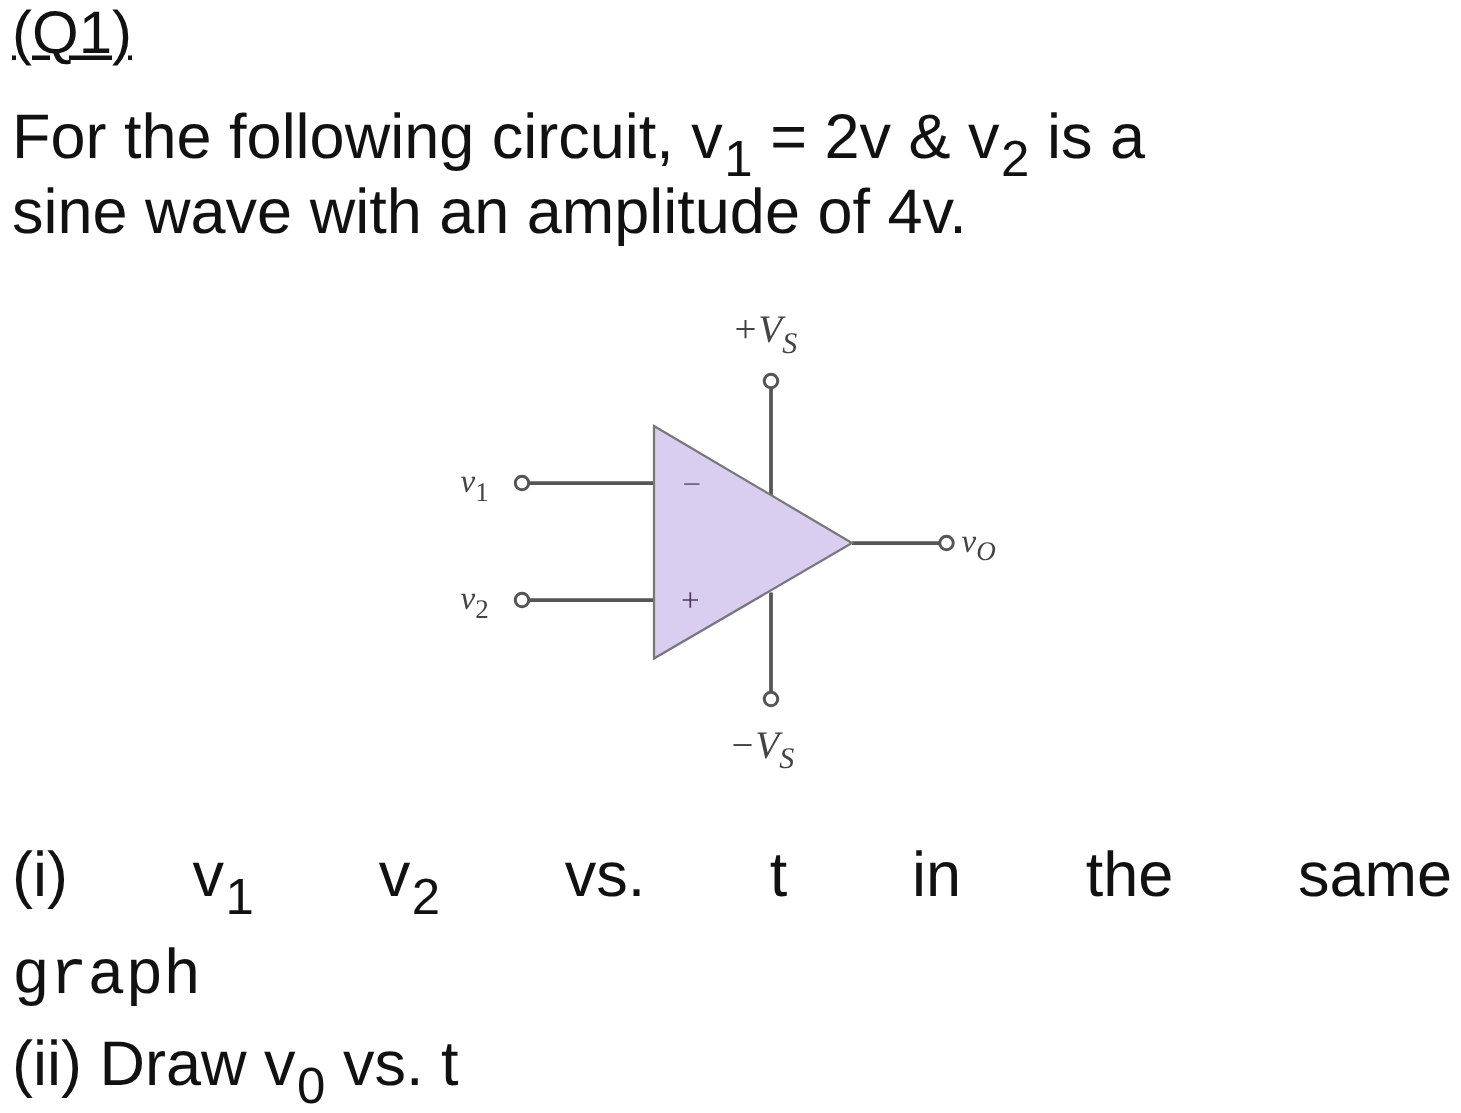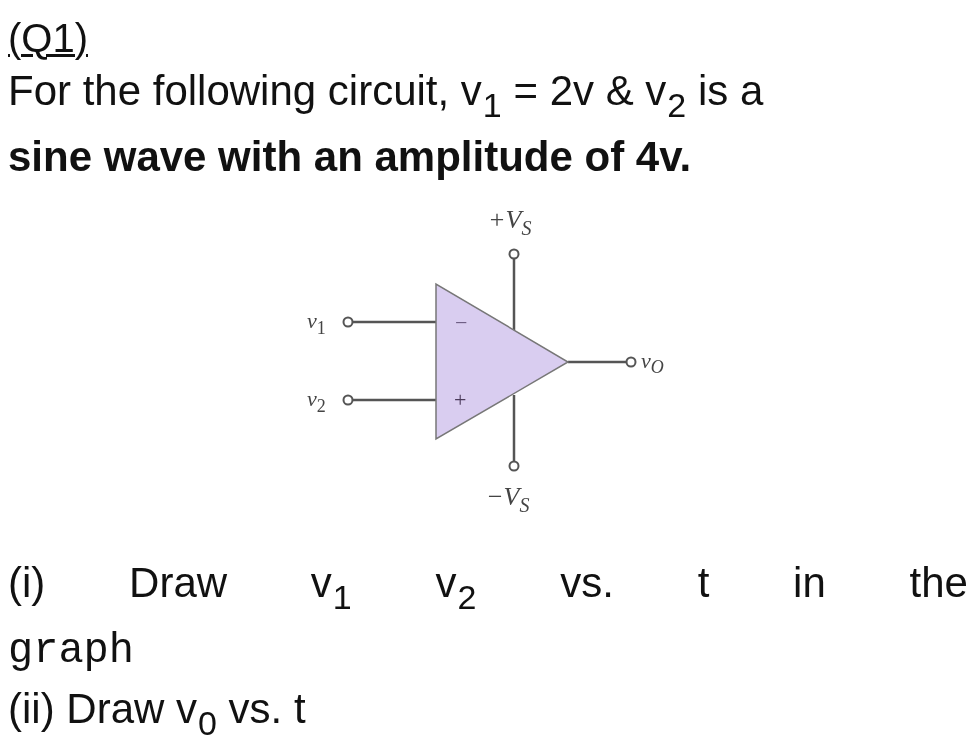--- a/index.html
+++ b/index.html
@@ -17,21 +17,21 @@
     }
     .line {
       position: absolute;
       left: 8px;
       white-space: nowrap;
       font-size: 42px;
       line-height: 1;
       letter-spacing: 0px;
     }
     .q-title {
-      top: 18px;
+      top: 2px;
       font-size: 40px;
       text-decoration: underline;
       text-decoration-thickness: 3px;
       text-underline-offset: 2px;
     }
     .sub {
       font-size: 34px;
       position: relative;
       top: 12px;
       margin-left: 1px;
@@ -58,21 +58,21 @@
   </style>
 </head>
 <body>
 
 <div class="line q-title">(Q1)</div>
 
 <div class="line" style="top:70px;">
   <span>For the following circuit, v</span><span class="sub">1</span><span style="white-space:pre;text-align:right;"> = 2v &amp; v</span><span class="sub">2</span><span style="white-space:pre;"> is a</span>
 </div>
 
-<div class="line" style="top:136px;font-weight:bold;">sine wave with an amplitude of 4v.</div>
+<div class="line" style="top:120px;">sine wave with an amplitude of 4v.</div>
 
 <svg id="circuit" viewBox="0 0 974 742" xmlns="http://www.w3.org/2000/svg">
 
   <text class="circ-label" x="488" y="228" font-size="26">
     <tspan>+V</tspan><tspan dy="7" font-size="20">S</tspan>
   </text>
   <text class="circ-label" x="486" y="505" font-size="26">
     <tspan>−V</tspan><tspan dy="7" font-size="20">S</tspan>
   </text>
 
@@ -111,26 +111,26 @@
     <tspan>v</tspan><tspan dy="6" font-size="18" font-style="normal">2</tspan>
   </text>
 
   <text class="circ-label" x="641" y="368" font-size="22">
     <tspan>v</tspan><tspan dy="5" font-size="18">O</tspan>
   </text>
 </svg>
 
 <div class="line justified" style="top:562px;">
   <span>(i)</span>
-  <span>Draw</span>
   <span><span>v</span><span class="sub">1</span></span>
   <span><span>v</span><span class="sub">2</span></span>
   <span>vs.</span>
   <span>t</span>
   <span>in</span>
   <span>the</span>
+  <span>same</span>
 </div>
 
 <div class="line" style="top:630px;font-family:Liberation Mono, monospace;">graph</div>
 
 <div class="line" style="top:688px;">
   <span>(ii)</span><span style="white-space:pre;"> Draw v</span><span class="sub">0</span><span style="white-space:pre;text-align:right;"> vs. t</span>
 </div>
 
 </body></html>

